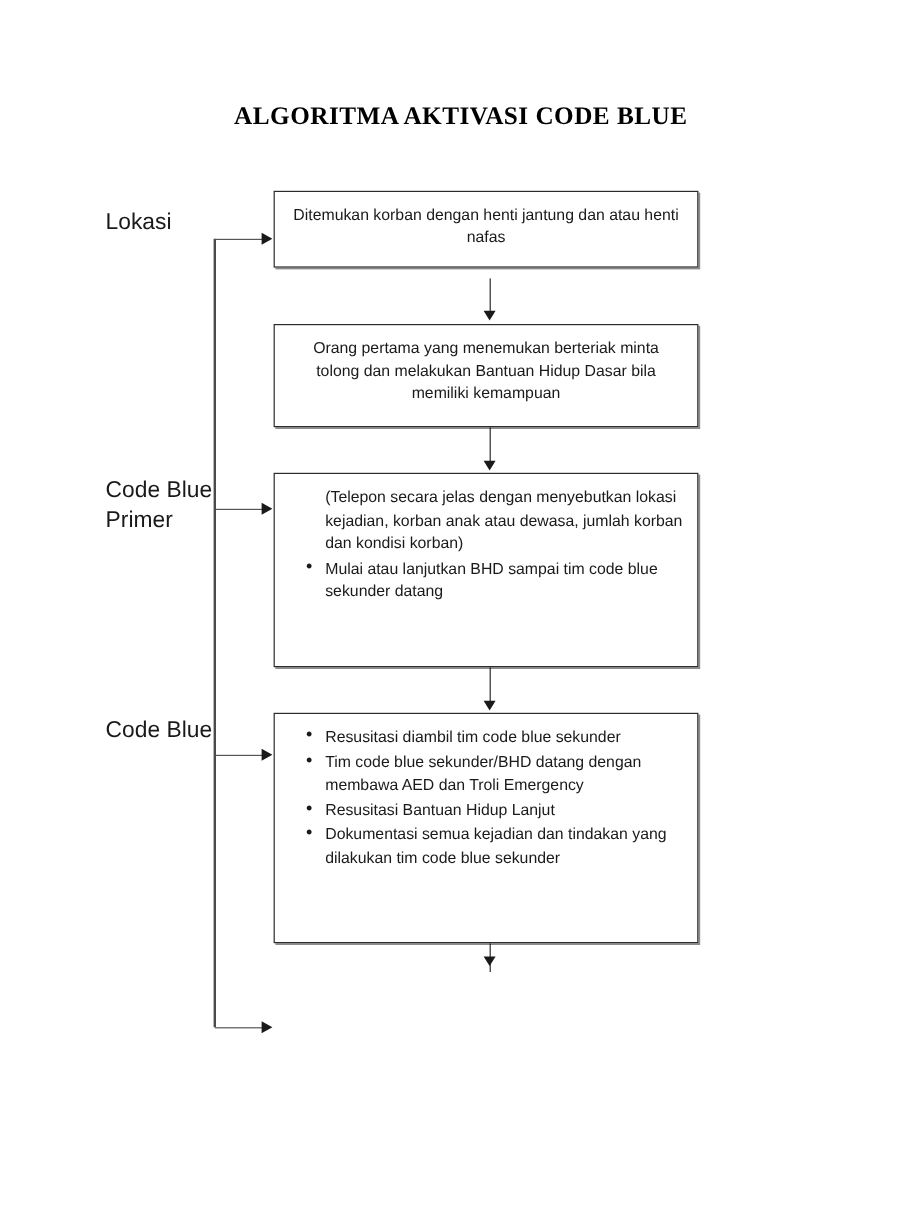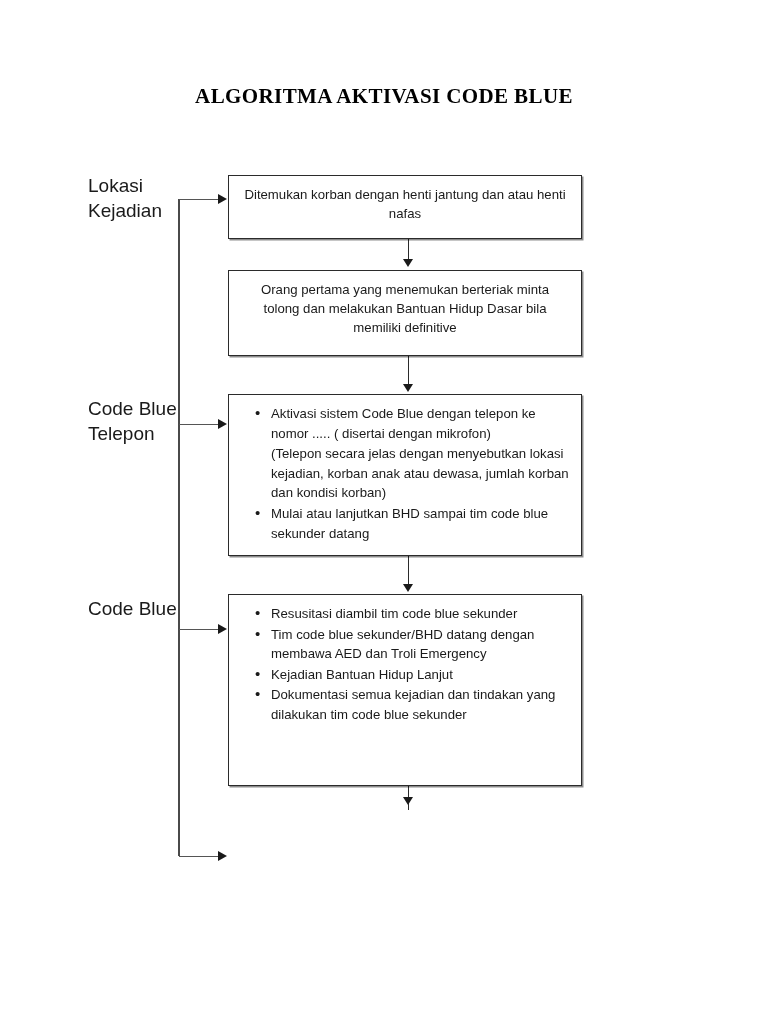--- a/index.html
+++ b/index.html
@@ -126,26 +126,25 @@
 </style>
 </head>
 <body>
 
 <div id="page">
 
   <div class="doc-title">ALGORITMA AKTIVASI CODE BLUE</div>
 
   <div class="stage-label" style="top:173px;">
     <span class="l1">Lokasi</span>
-    <span class="l2">Kejadian</span>
   </div>
 
   <div class="stage-label" style="top:396px;">
     <span class="l1">Code Blue</span>
-    <span class="l2">Telepon</span>
+    <span class="l2">Primer</span>
   </div>
 
   <div class="stage-label" style="top:596px;">
     <span class="l1">Code Blue</span>
   </div>
 
   <div class="spine" style="left:178px; top:199px; height:657px;"></div>
 
   <div class="h-line" style="left:179px; top:199px; width:42px;"></div>
   <div class="arrow-right" style="left:218px; top:194px;"></div>
@@ -164,39 +163,38 @@
 
   <div class="v-line" style="left:408px; top:356px; height:31px;"></div>
   <div class="arrow-down" style="left:403px; top:384px;"></div>
 
   <div class="v-line" style="left:408px; top:556px; height:31px;"></div>
   <div class="arrow-down" style="left:403px; top:584px;"></div>
 
   <div class="v-line" style="left:408px; top:786px; height:24px;"></div>
   <div class="arrow-down" style="left:403px; top:797px;"></div>
 
-  <div class="flow-box" style="top:175px; height:64px;">
+  <div class="flow-box" style="top:159px; height:64px;">
     <div class="box-center-text">Ditemukan korban dengan henti jantung dan atau henti nafas</div>
   </div>
 
   <div class="flow-box" style="top:270px; height:86px;">
-    <div class="box-center-text">Orang pertama yang menemukan berteriak minta tolong dan melakukan Bantuan Hidup Dasar bila memiliki definitive</div>
+    <div class="box-center-text">Orang pertama yang menemukan berteriak minta tolong dan melakukan Bantuan Hidup Dasar bila memiliki kemampuan</div>
   </div>
 
   <div class="flow-box" style="top:394px; height:162px;">
     <ul class="bullets">
-      <li>Aktivasi sistem Code Blue dengan telepon ke nomor ..... ( disertai dengan mikrofon)</li>
       <li class="no-bullet">(Telepon secara jelas dengan menyebutkan lokasi kejadian, korban anak atau dewasa, jumlah korban dan kondisi korban)</li>
       <li>Mulai atau lanjutkan BHD sampai tim code blue sekunder datang</li>
     </ul>
   </div>
 
   <div class="flow-box" style="top:594px; height:192px;">
     <ul class="bullets">
       <li>Resusitasi diambil tim code blue sekunder</li>
       <li>Tim code blue sekunder/BHD datang dengan membawa AED dan Troli Emergency</li>
-      <li>Kejadian Bantuan Hidup Lanjut</li>
+      <li>Resusitasi Bantuan Hidup Lanjut</li>
       <li>Dokumentasi semua kejadian dan tindakan yang dilakukan tim code blue sekunder</li>
     </ul>
   </div>
 
 
 </div>
 
 </body></html>

